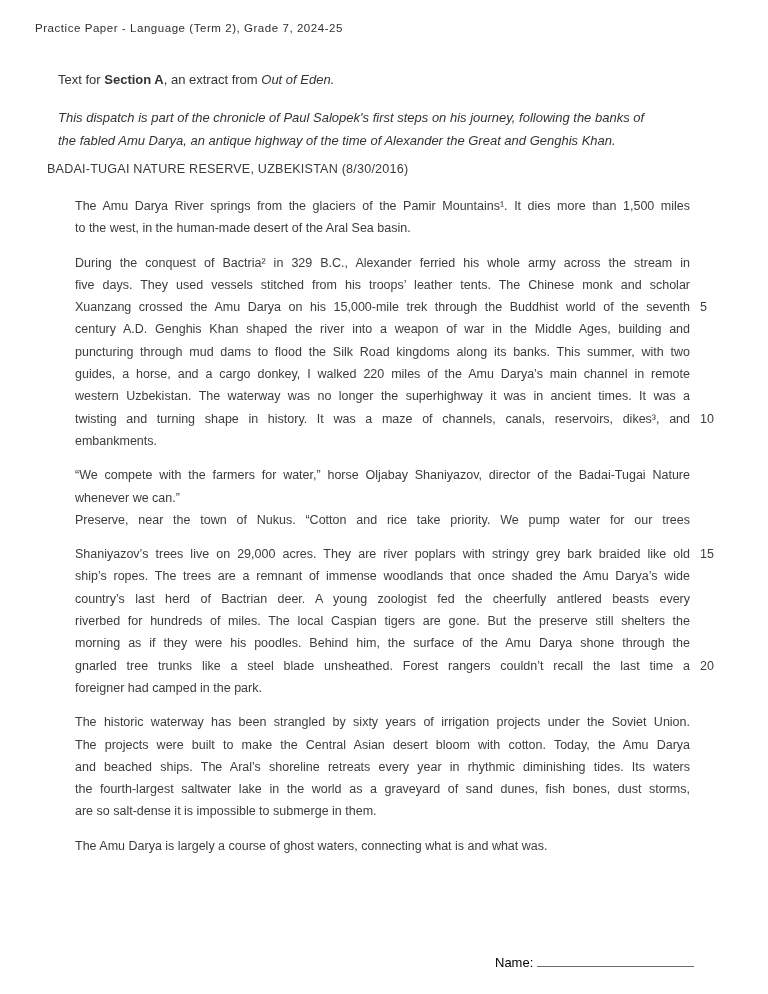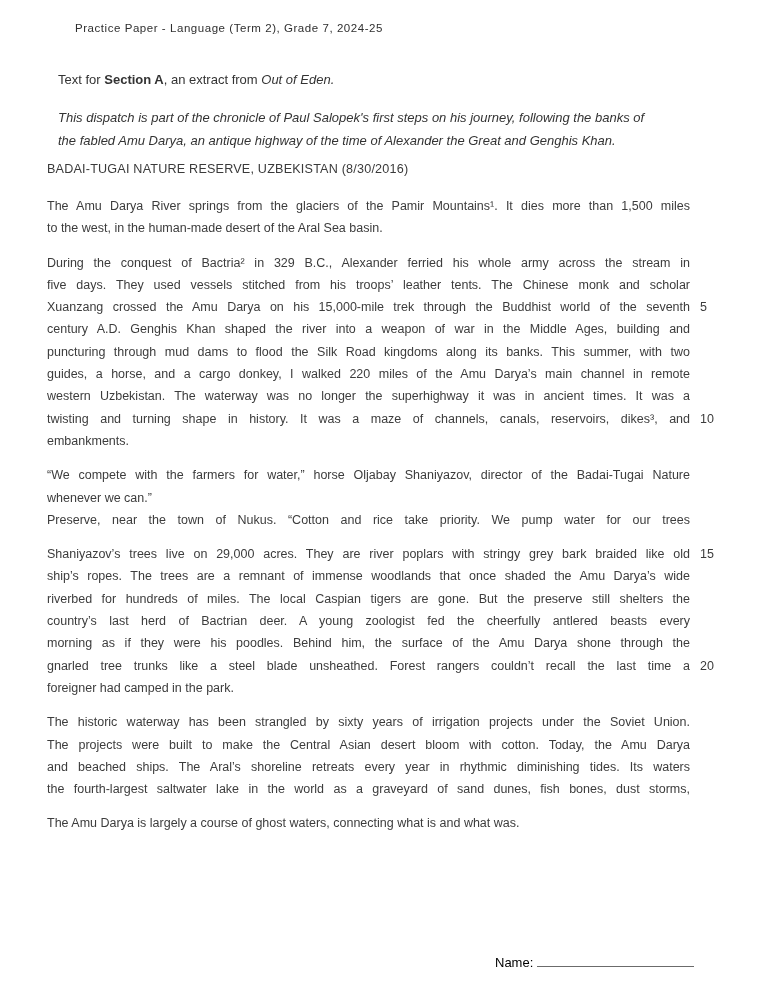--- a/index.html
+++ b/index.html
@@ -6,42 +6,42 @@
   body {
     width:768px; height:994px;
     background:#ffffff;
     font-family:"Liberation Sans", sans-serif;
     color:#3a3a3a;
     position:relative;
     overflow:hidden;
   }
   .page-header {
     position:absolute; top:22px; left:35px;
-    font-size:11.5px; letter-spacing:0.55px; color:#2f2f2f;margin-left:40px;
+    font-size:11.5px; letter-spacing:0.55px; color:#2f2f2f;
   }
   .intro-line {
     position:absolute; top:72px; left:58px;
     font-size:13px; color:#333333;
   }
   .seg-bold { font-weight:700; }
   .seg-italic { font-style:italic; }
   .dispatch-note {
     position:absolute; top:107px; left:58px; width:645px;
     font-size:13px; font-style:italic; line-height:22.5px; color:#333333;
   }
   .dateline {
     position:absolute; top:162px; left:47px;
     font-size:12.6px; letter-spacing:0.2px; color:#3a3a3a;
   }
   .passage {
     position:absolute; top:195px; left:47px; width:643px;
     font-size:12.5px; line-height:22.3px; color:#3c3c3c;
   }
   .para { margin:0 0 12px 0; }
-  .line { position:relative; }
+  .line { position:relative;margin-left:28px; }
   .just { text-align:justify; text-align-last:justify; }
   .line-num {
     position:absolute; left:100%; margin-left:10px; top:0;
     text-align:left; white-space:nowrap;
   }
   .name-row {
     position:absolute; top:952px; left:495px;
     font-size:13px; color:#000000;
   }
   .name-blank {
@@ -81,31 +81,32 @@
       <div class="line">embankments.</div>
     </div>
     <div class="para">
       <div class="line just">“We compete with the farmers for water,” horse Oljabay Shaniyazov, director of the Badai-Tugai Nature</div>
       <div class="line">whenever we can.”</div>
       <div class="line just">Preserve, near the town of Nukus. “Cotton and rice take priority. We pump water for our trees</div>
     </div>
     <div class="para">
       <div class="line just">Shaniyazov’s trees live on 29,000 acres. They are river poplars with stringy grey bark braided like old<span class="line-num">15</span></div>
       <div class="line just">ship’s ropes. The trees are a remnant of immense woodlands that once shaded the Amu Darya’s wide</div>
+      <div class="line just">country’s last herd of Bactrian deer. A young zoologist fed the cheerfully antlered beasts every</div>
       <div class="line just">riverbed for hundreds of miles. The local Caspian tigers are gone. But the preserve still shelters the</div>
-      <div class="line just">country’s last herd of Bactrian deer. A young zoologist fed the cheerfully antlered beasts every</div>
       <div class="line just">morning as if they were his poodles. Behind him, the surface of the Amu Darya shone through the</div>
       <div class="line just">gnarled tree trunks like a steel blade unsheathed. Forest rangers couldn’t recall the last time a<span class="line-num">20</span></div>
       <div class="line">foreigner had camped in the park.</div>
     </div>
     <div class="para">
       <div class="line just">The historic waterway has been strangled by sixty years of irrigation projects under the Soviet Union.</div>
       <div class="line just">The projects were built to make the Central Asian desert bloom with cotton. Today, the Amu Darya</div>
       <div class="line just">and beached ships. The Aral’s shoreline retreats every year in rhythmic diminishing tides. Its waters</div>
       <div class="line just">the fourth-largest saltwater lake in the world as a graveyard of sand dunes, fish bones, dust storms,</div>
+      <div class="line">are so salt-dense it is impossible to submerge in them.</div>
     </div>
     <div class="para">
       <div class="line">The Amu Darya is largely a course of ghost waters, connecting what is and what was.</div>
     </div>
   </div>
 
 <div class="name-row">
   <span>Name:</span><span class="name-blank"></span>
 </div>
 

